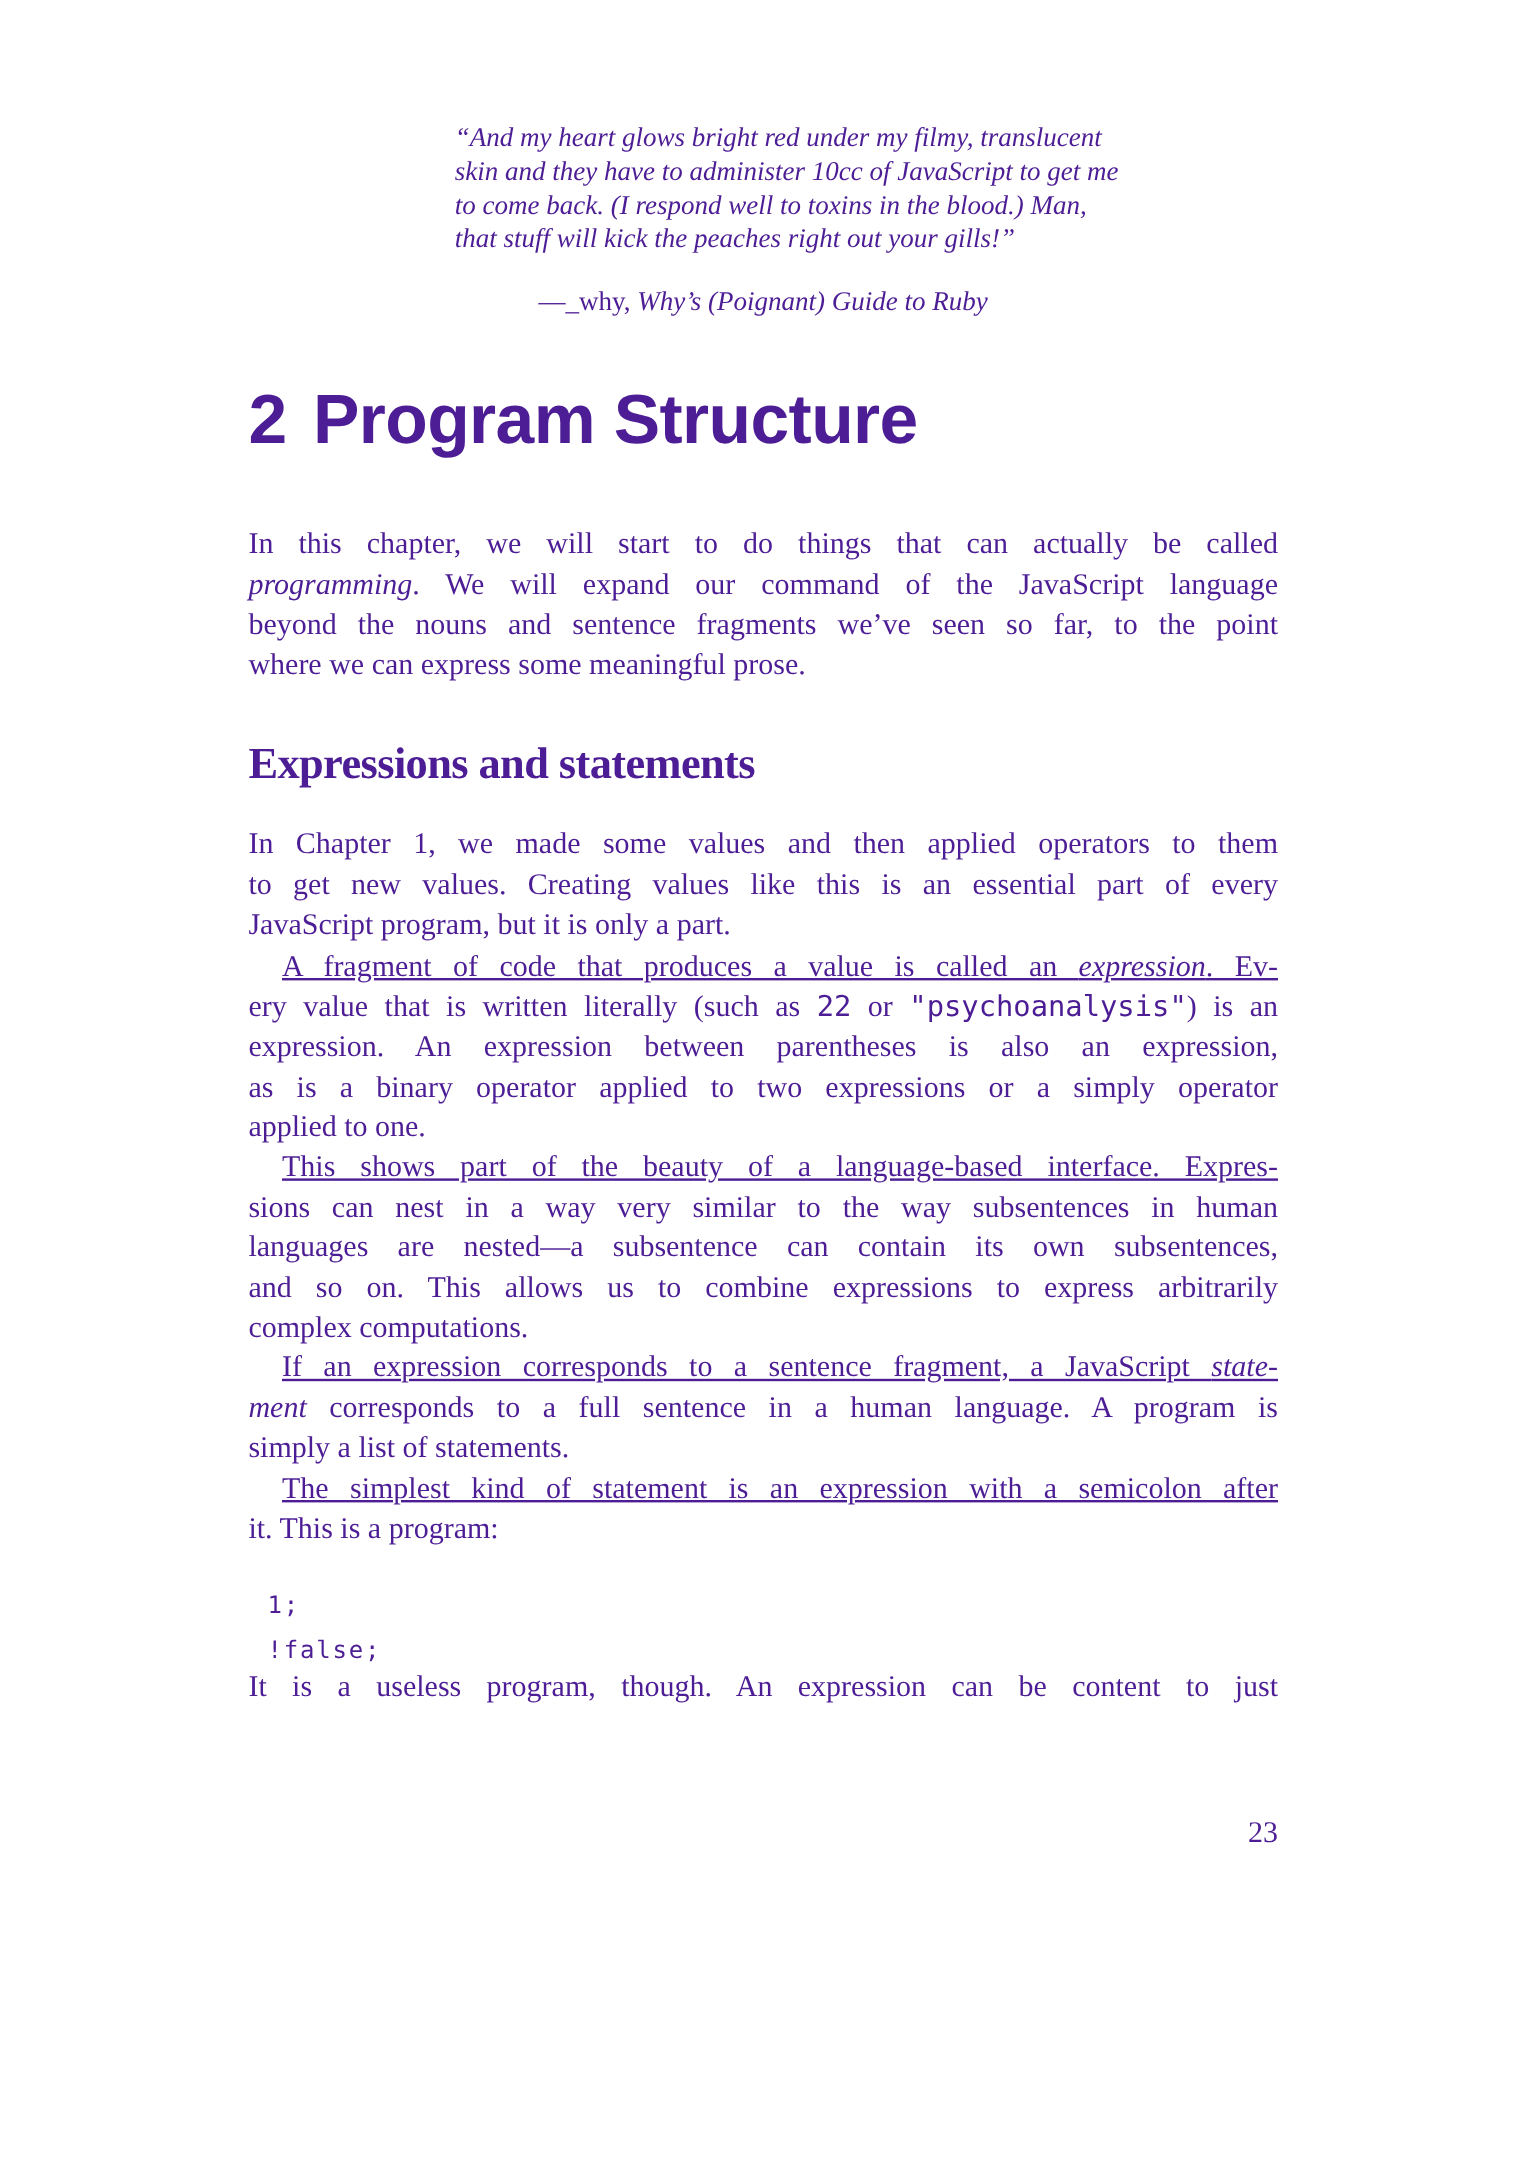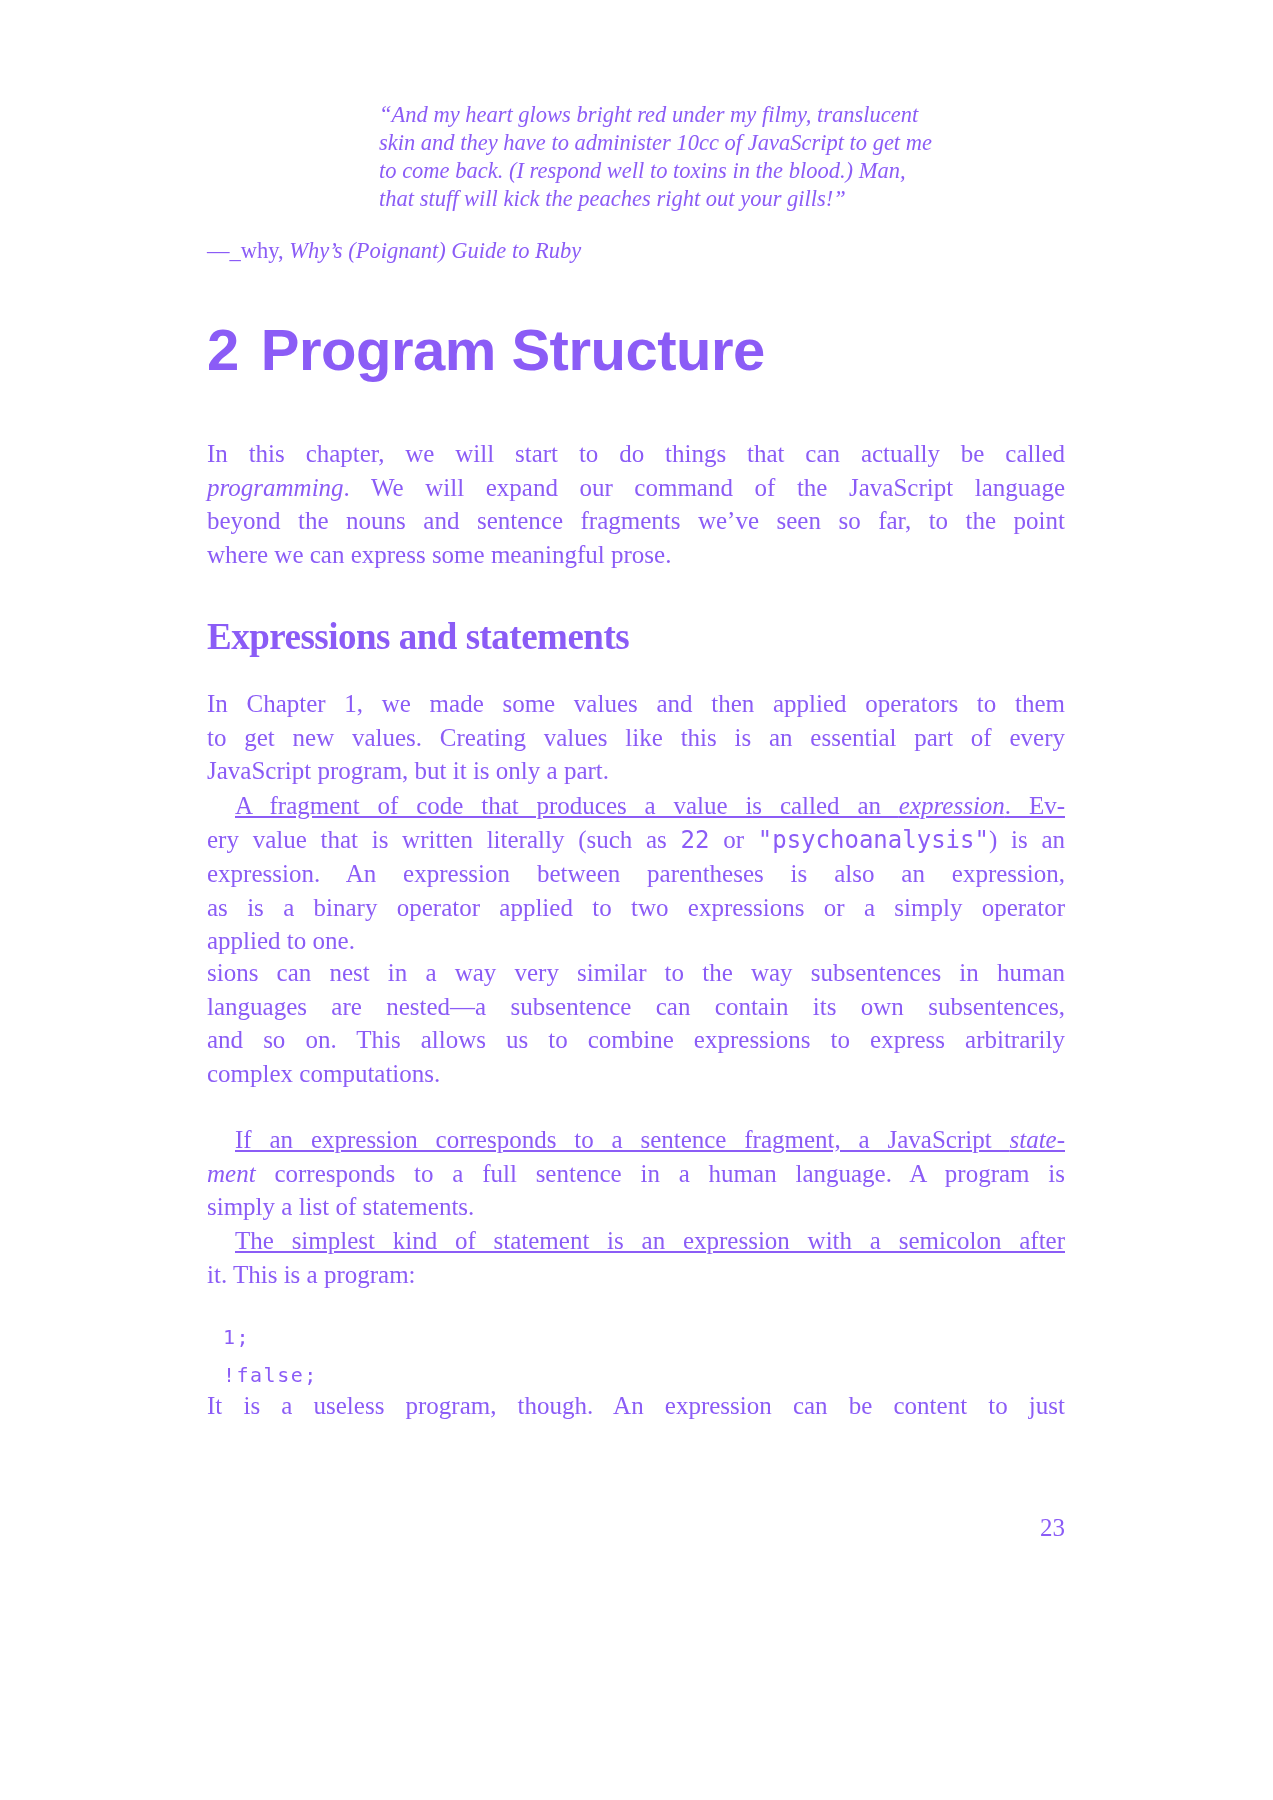--- a/index.html
+++ b/index.html
@@ -5,41 +5,41 @@
   html, body {
     margin: 0;
     padding: 0;
     background: #ffffff;
   }
   .page {
     position: relative;
     width: 1273px;
     height: 1800px;
     background: #ffffff;
-    color: #8b5cf6;
+    color: #4c1d95;
     font-family: "Liberation Serif", serif;
     overflow: hidden;
   }
 
   
   .epigraph {
     position: absolute;
     left: 379px;
     top: 101px;
     font-style: italic;
     font-size: 22.5px;
     line-height: 28px;
   }
   .eline { white-space: nowrap; }
   .attribution {
     position: absolute;
     left: 207px;
     top: 238px;
     width: 858px;
-    text-align: left;
+    text-align: center;
     font-size: 22.5px;
     font-style: normal;
   }
   .attribution .it { font-style: italic; }
 
   
   .chapter-heading {
     position: absolute;
     left: 207px;
     top: 319px;
@@ -150,20 +150,21 @@
         <div class="line last"><span>JavaScript program, but it is only a part.</span></div>
       </div>
       <div class="para" id="para-2">
         <div class="line indent"><span>A fragment of code that produces a value is called an </span><span class="it">expression</span><span>. Ev-</span></div>
         <div class="line"><span>ery value that is written literally (such as </span><span class="mono">22</span><span> or </span><span class="mono">"psychoanalysis"</span><span>) is an</span></div>
         <div class="line"><span>expression. An expression between parentheses is also an expression,</span></div>
         <div class="line"><span>as is a binary operator applied to two expressions or a simply operator</span></div>
         <div class="line last"><span>applied to one.</span></div>
       </div>
       <div class="para" id="para-3">
+        <div class="line indent"><span>This shows part of the beauty of a language-based interface. Expres-</span></div>
         <div class="line"><span>sions can nest in a way very similar to the way subsentences in human</span></div>
         <div class="line"><span>languages are nested—a subsentence can contain its own subsentences,</span></div>
         <div class="line"><span>and so on. This allows us to combine expressions to express arbitrarily</span></div>
         <div class="line last"><span>complex computations.</span></div>
       </div>
       <div class="para" id="para-4">
         <div class="line indent"><span>If an expression corresponds to a sentence fragment, a JavaScript </span><span class="it">state-</span></div>
         <div class="line"><span class="it">ment</span><span> corresponds to a full sentence in a human language. A program is</span></div>
         <div class="line last"><span>simply a list of statements.</span></div>
       </div>

